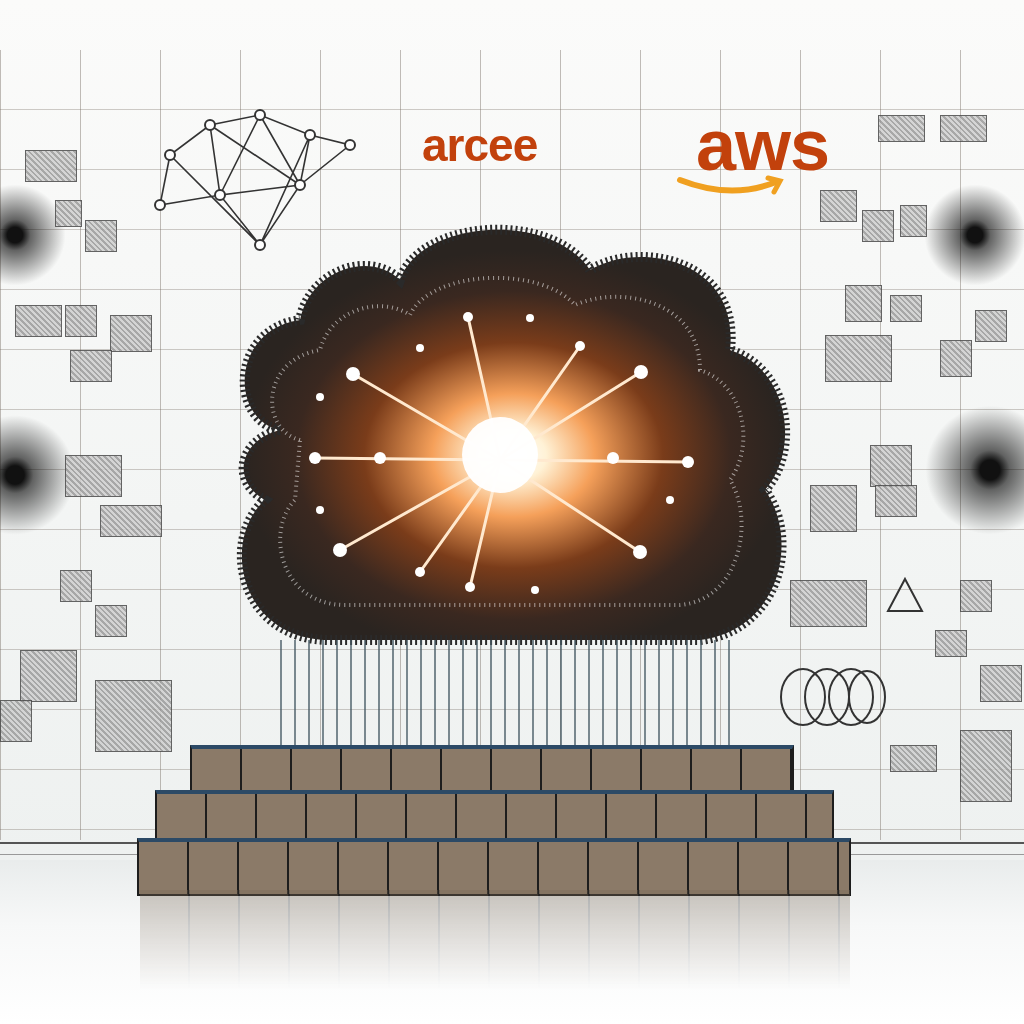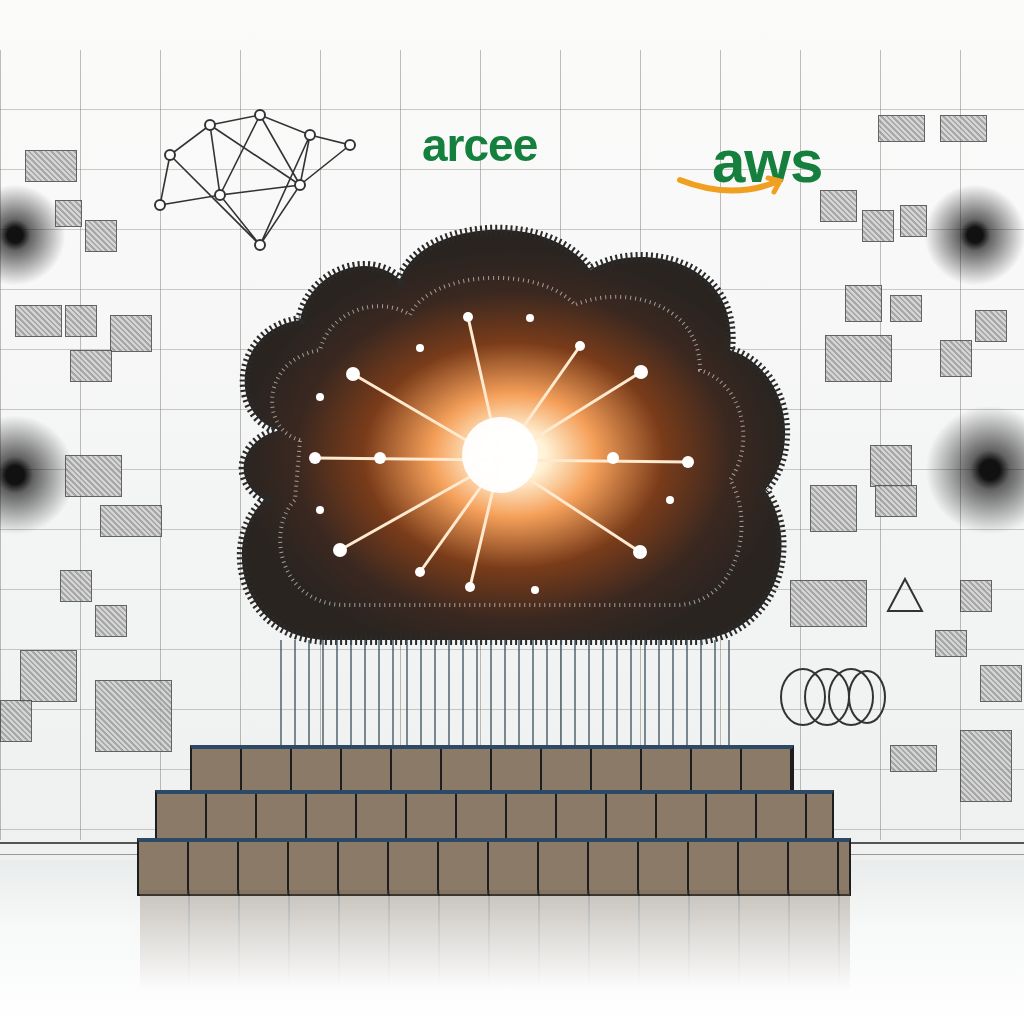--- a/index.html
+++ b/index.html
@@ -6,23 +6,23 @@
   body{width:1024px;height:1024px;overflow:hidden;background:#f4f5f3;position:relative;font-family:"DejaVu Sans",sans-serif;}
   .wall{position:absolute;left:0;top:0;width:1024px;height:860px;
     background:linear-gradient(180deg,#fbfbfa 0%,#f3f5f4 60%,#eef1f0 100%);}
   .grid{position:absolute;left:0;top:50px;width:1024px;height:790px;
     background-image:linear-gradient(90deg,rgba(120,110,100,.45) 1px,transparent 1px),
                      linear-gradient(0deg,rgba(120,110,100,.35) 1px,transparent 1px);
     background-size:80px 100%,100% 60px;}
   .floor{position:absolute;left:0;top:860px;width:1024px;height:164px;
     background:linear-gradient(180deg,#e9ecec 0%,#f7f8f8 40%,#ffffff 100%);}
   .rail{position:absolute;left:0;top:842px;width:1024px;height:10px;border-top:2px solid #555;border-bottom:1px solid #999;}
-  .logo{position:absolute;font-family:"Liberation Sans",sans-serif;font-weight:bold;color:#15803d;letter-spacing:-1px;}
+  .logo{position:absolute;font-family:"Liberation Sans",sans-serif;font-weight:bold;color:#c2410c;letter-spacing:-1px;}
   .logo.arcee{left:422px;top:118px;font-size:46px;}
-  .logo.aws{left:712px;top:104px;font-size:60px;margin-top:23px;}
+  .logo.aws{left:696px;top:104px;font-size:72px;}
   .smile{position:absolute;left:676px;top:174px;}
   .panel{position:absolute;border:1.5px solid #4a4a4a;background:repeating-linear-gradient(45deg,#cfcfcf 0 2px,#9a9a9a 2px 4px);opacity:.85;}
   .burst{position:absolute;border-radius:50%;background:radial-gradient(circle,#111 0 10%,rgba(0,0,0,.6) 20%,rgba(0,0,0,0) 65%);}
   .cloud-wrap{position:absolute;left:220px;top:200px;width:580px;height:460px;}
   .wires{position:absolute;left:280px;top:640px;width:460px;height:120px;
     background:repeating-linear-gradient(90deg,rgba(70,90,100,.7) 0 2px,transparent 2px 14px);}
   .tier{position:absolute;border:2px solid #1d1d1d;border-top:4px solid #2c4a66;
     background:repeating-linear-gradient(90deg,#8b7a68 0 48px,#1d1d1d 48px 50px),linear-gradient(180deg,#9a8a78,#6e5e4e);}
   .reflection{position:absolute;left:140px;top:890px;width:710px;height:100px;opacity:.35;
     background:repeating-linear-gradient(90deg,#7a6a58 0 48px,#333 48px 50px);

